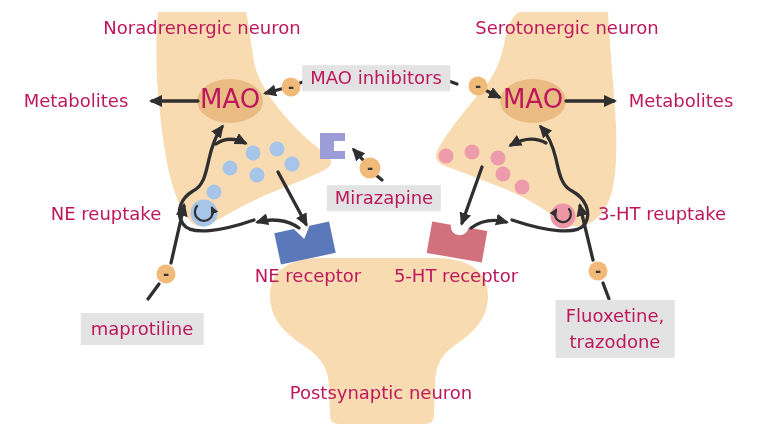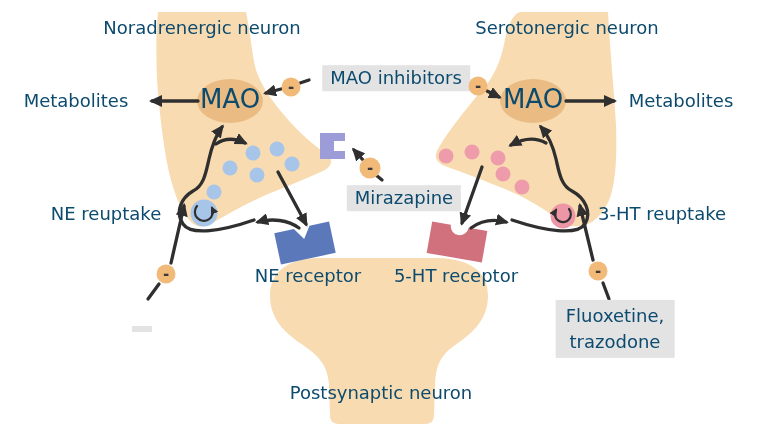--- a/index.html
+++ b/index.html
@@ -4,26 +4,26 @@
 <title>Diagram</title>
 <style>
   html,body{margin:0;padding:0;background:#fff;}
   #stage{
     position:relative;width:768px;height:424px;overflow:hidden;background:#ffffff;
     font-family:"DejaVu Sans","Liberation Sans",sans-serif;color:#3a3a3a;
   }
   #stage svg{position:absolute;left:0;top:0;}
   .lbl{
     position:absolute;transform:translate(-50%,-50%);
-    font-size:18px;line-height:1.2;white-space:nowrap;color:#0c4a6e;
+    font-size:18px;line-height:1.2;white-space:nowrap;color:#be185d;
     text-align:center;
   }
   .mao-lbl{font-size:26px;}
   .gbox{
-    background:#e3e3e3;padding:2px 8px;margin-left:20px;
+    background:#e3e3e3;padding:2px 8px;
   }
   .gbox2{
     background:#e3e3e3;padding:3px 10px;line-height:1.45;
   }
   .minus{
     position:absolute;transform:translate(-50%,-50%);
     width:19px;height:19px;border-radius:50%;background:#f1ba79;
     display:flex;align-items:center;justify-content:center;
     font-size:15px;font-weight:bold;color:#3a3a3a;line-height:1;
   }
@@ -121,20 +121,21 @@
 
   <div class="lbl gbox" style="left:384px;top:198px;">Mirazapine</div>
 
   <div class="lbl" style="left:106px;top:214px;">NE reuptake</div>
   <div class="lbl" style="left:662px;top:214px;">3-HT reuptake</div>
 
   <div class="lbl" style="left:308px;top:276px;">NE receptor</div>
   <div class="lbl" style="left:456px;top:276px;">5-HT receptor</div>
 
   <div class="lbl gbox2" style="left:142px;top:329px;">
+    <div>maprotiline</div>
   </div>
   <div class="lbl gbox2" style="left:615px;top:329px;">
     <div>Fluoxetine,</div>
     <div>trazodone</div>
   </div>
 
   <div class="lbl" style="left:381px;top:393px;">Postsynaptic neuron</div>
 
   <div class="minus" style="left:291px;top:87px;">-</div>
   <div class="minus" style="left:478px;top:86px;">-</div>

